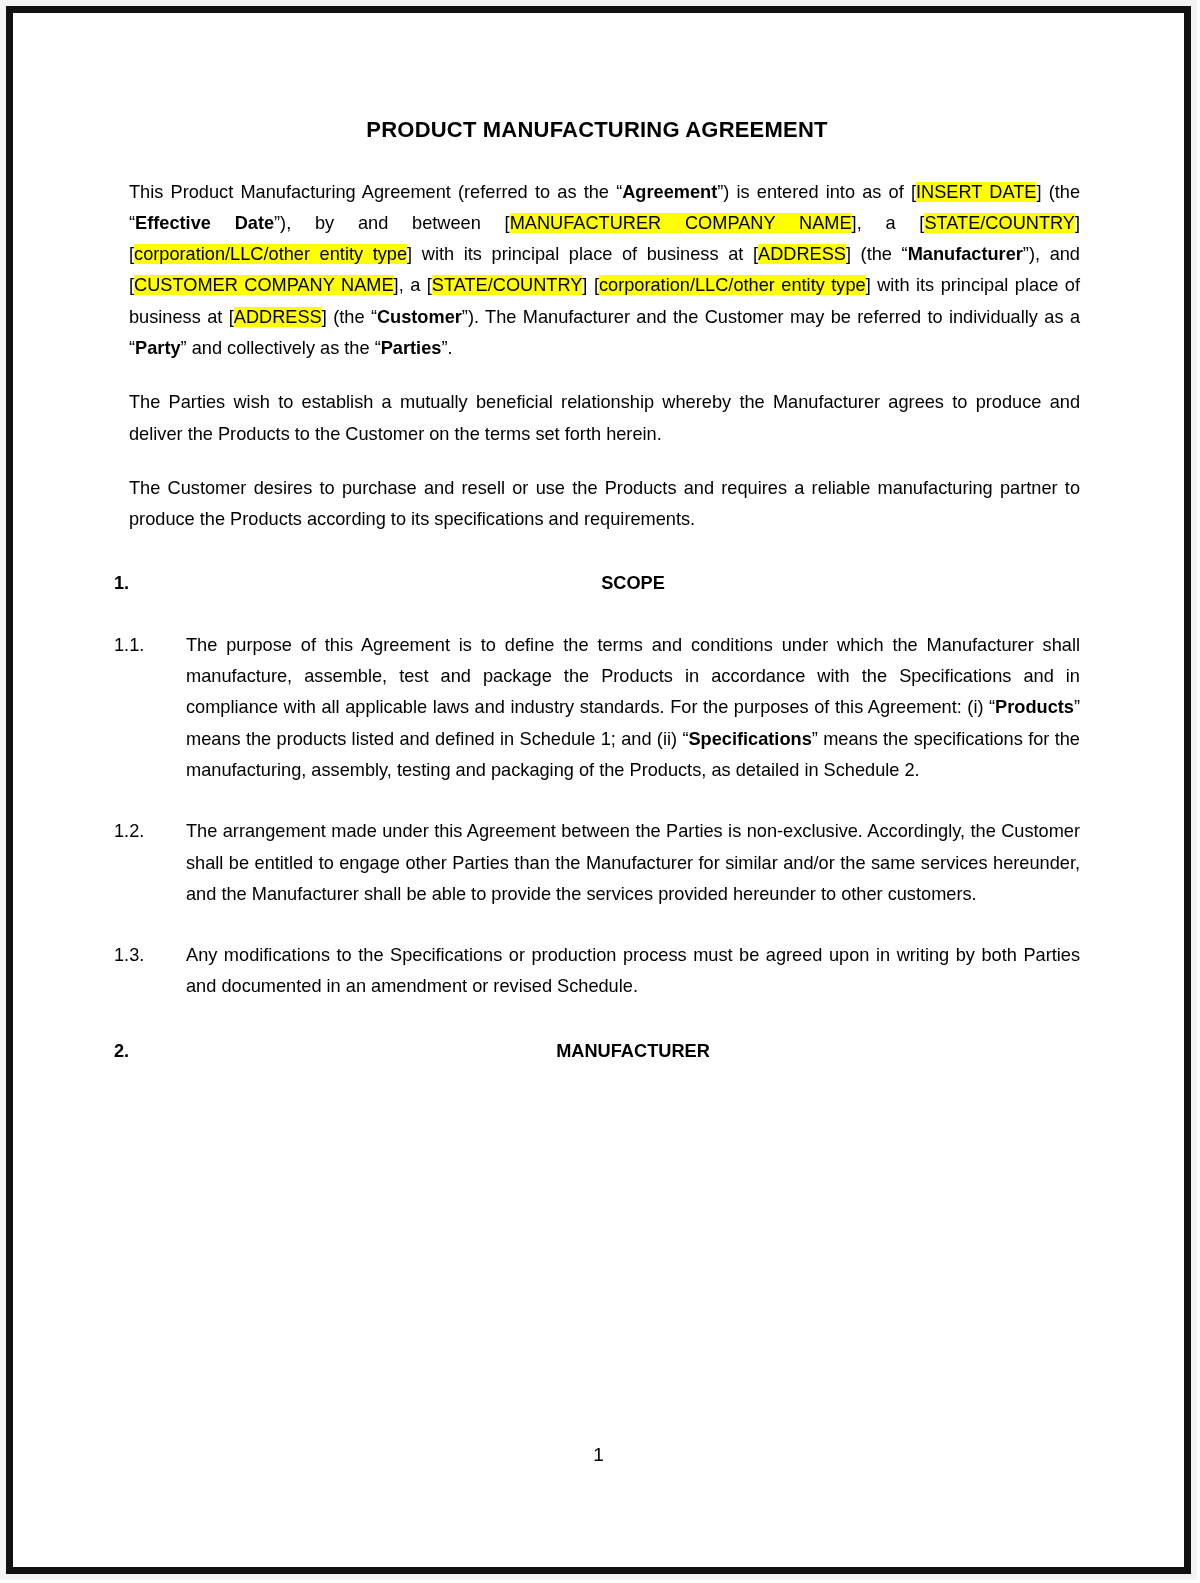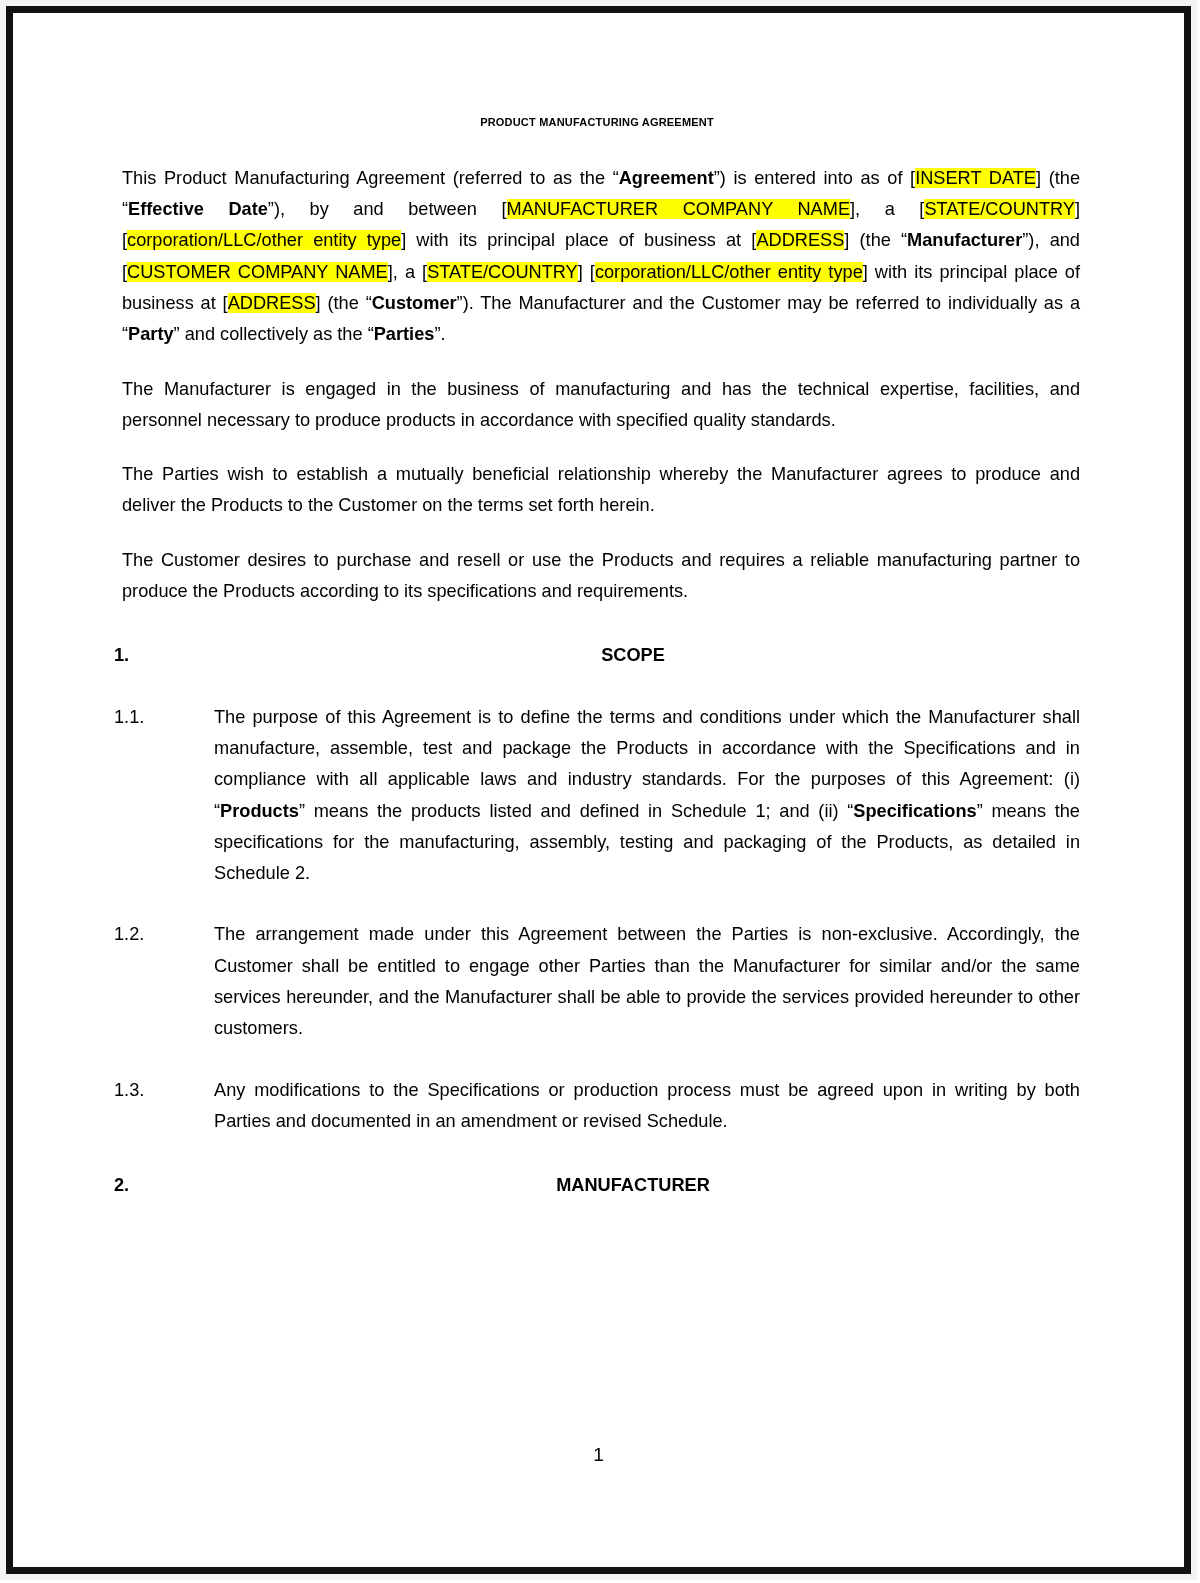--- a/index.html
+++ b/index.html
@@ -58,29 +58,29 @@
 
   .doc-body {
     position: absolute;
     left: 101px;
     top: 103px;
     width: 966px;
   }
 
   .doc-title {
     text-align: center;
-    font-size: 11px;
+    font-size: 22px;
     font-weight: bold;
     letter-spacing: 0.2px;
     margin: 0 0 33px 0;
     line-height: 1.25;
   }
 
   p.para {
-    margin: 0 0 23px 8px;
+    margin: 0 0 23px 15px;
     font-size: 18.2px;
     line-height: 1.72;
     text-align: justify;
     text-justify: inter-word;
   }
 
   .hl {
     background-color: #ffff00;
   }
 
@@ -104,21 +104,20 @@
     flex: 1 1 auto;
     text-align: center;
   }
 
   
   .clause {
     display: flex;
     margin: 30px 0 0 0;
     font-size: 18.2px;
     line-height: 1.72;
-    gap: 28px;
   }
   .clause .num {
     width: 72px;
     flex: 0 0 72px;
   }
   .clause .text {
     flex: 1 1 auto;
     text-align: justify;
     text-justify: inter-word;
   }
@@ -137,21 +136,20 @@
 <body>
 
 <div class="page-frame">
   <div class="page-inner">
     <div class="doc-body">
 
       <h1 class="doc-title">PRODUCT MANUFACTURING AGREEMENT</h1>
 
       <p class="para"><span>This Product Manufacturing Agreement (referred to as the “</span><span class="b">Agreement</span><span>”) is entered into as of [</span><span class="hl">INSERT DATE</span><span>] (the “</span><span class="b">Effective Date</span><span>”), by and between [</span><span class="hl">MANUFACTURER COMPANY NAME</span><span>], a [</span><span class="hl">STATE/COUNTRY</span><span>] [</span><span class="hl">corporation/LLC/other entity type</span><span>] with its principal place of business at [</span><span class="hl">ADDRESS</span><span>] (the “</span><span class="b">Manufacturer</span><span>”), and [</span><span class="hl">CUSTOMER COMPANY NAME</span><span>], a [</span><span class="hl">STATE/COUNTRY</span><span>] [</span><span class="hl">corporation/LLC/other entity type</span><span>] with its principal place of business at [</span><span class="hl">ADDRESS</span><span>] (the “</span><span class="b">Customer</span><span>”). The Manufacturer and the Customer may be referred to individually as a “</span><span class="b">Party</span><span>” and collectively as the “</span><span class="b">Parties</span><span>”.</span></p>
 
-      <p class="para">The Manufacturer is engaged in the business of manufacturing and has the technical expertise, facilities, and personnel necessary to produce products in accordance with specified quality standards.</p>
 
       <p class="para">The Parties wish to establish a mutually beneficial relationship whereby the Manufacturer agrees to produce and deliver the Products to the Customer on the terms set forth herein.</p>
 
       <p class="para">The Customer desires to purchase and resell or use the Products and requires a reliable manufacturing partner to produce the Products according to its specifications and requirements.</p>
 
 
       <div class="clause-head">
         <span class="num">1.</span>
         <span class="label">SCOPE</span>
       </div>

